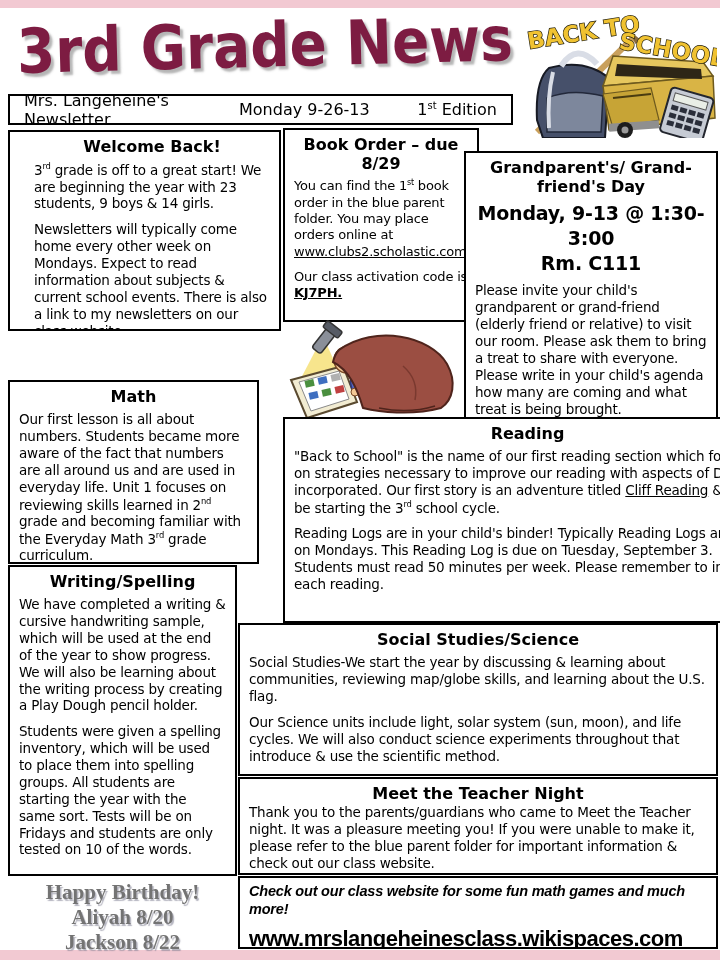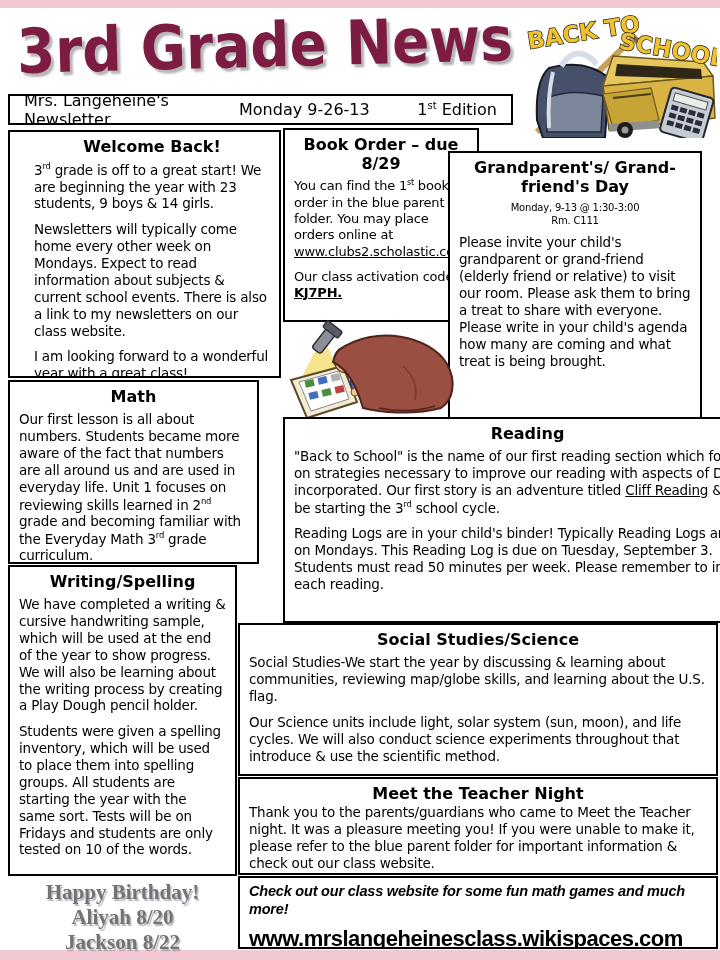--- a/index.html
+++ b/index.html
@@ -31,25 +31,25 @@
   .box {
     position:absolute; background:#fff; border:2px solid #000;
     padding:4px 9px; font-size:13.5px; line-height:1.25; overflow:hidden;
     letter-spacing:-0.2px;
   }
   .box h2 { font-size:16px; font-weight:bold; text-align:center; margin:1px 0 5px; line-height:1.2; letter-spacing:0; }
   .box p { margin:0 0 9px; }
   sup { font-size:62%; }
   .u { text-decoration:underline; }
   .b { font-weight:bold; }
-  .when { text-align:center; font-weight:normal; font-size:10px; margin:0 0 7px; line-height:1.3; }
-
-  .box.welcome  { left:8px;   top:130px; width:273px; height:248px;padding-left:24px; }
+  .when { text-align:center; font-weight:bold; font-size:19px; margin:0 0 7px; line-height:1.3; }
+
+  .box.welcome  { left:8px;   top:130px; width:273px; height:201px;padding-left:24px; }
   .box.book     { left:283px; top:128px; width:196px; height:194px; font-size:13px; }
-  .box.grand    { left:448px; top:151px; width:254px; height:309px; }
+  .box.grand    { left:464px; top:151px; width:254px; height:309px; }
   .box.math     { left:8px;   top:380px; width:251px; height:184px; }
   .box.reading  { left:283px; top:417px; width:489px; height:206px; }
   .box.writing  { left:8px;   top:565px; width:229px; height:311px; }
   .box.social   { left:238px; top:623px; width:480px; height:153px; }
   .box.meet     { left:238px; top:777px; width:480px; height:98px; }
   .box.meet h2  { margin-bottom:1px; }
   .box.site     { left:238px; top:876px; width:480px; height:73px; }
   .site .note   { font-style:italic; font-weight:bold; font-family:"Liberation Sans",sans-serif; font-size:14.5px; line-height:1.25; }
   .site .url    { font-family:"Liberation Sans",sans-serif; font-weight:bold; font-size:22px; letter-spacing:-0.5px; margin-top:7px; white-space:nowrap; }
 

